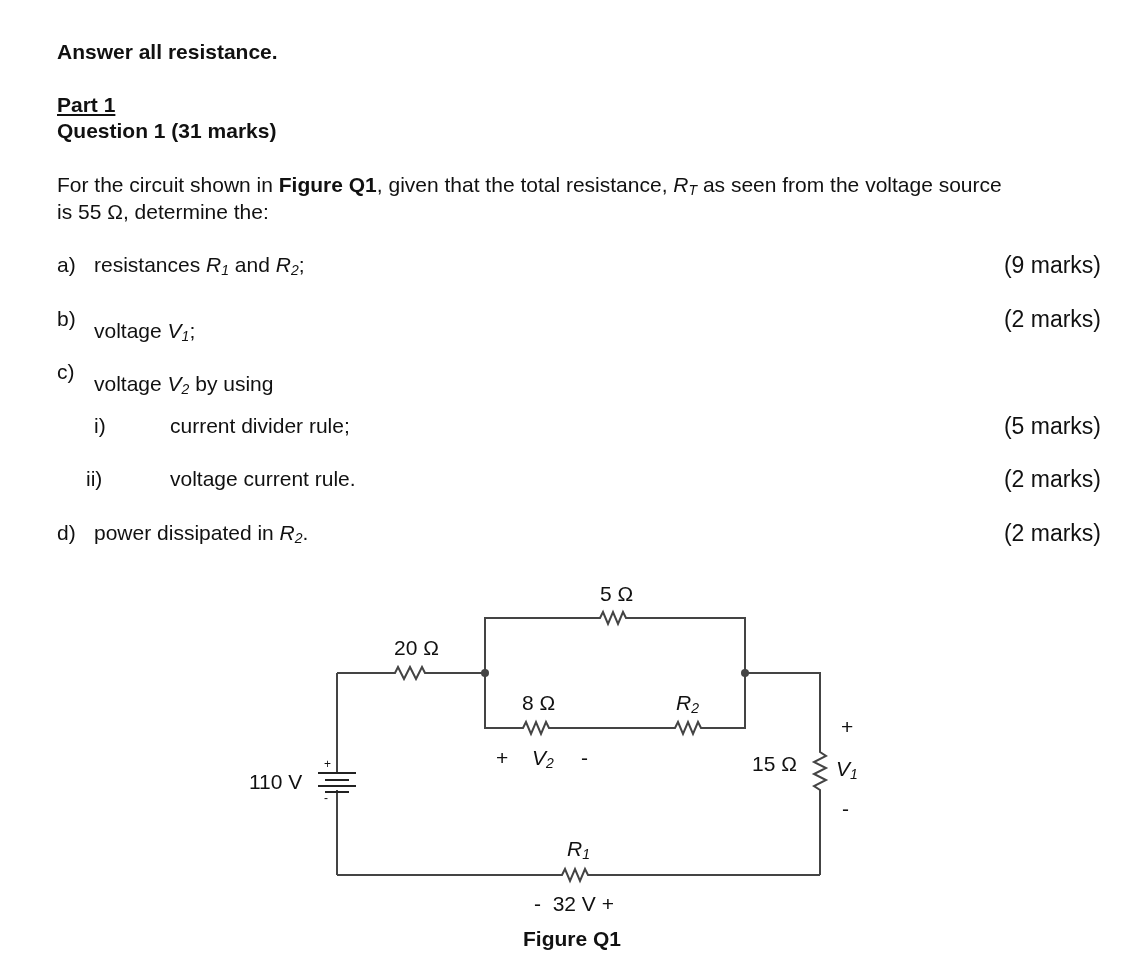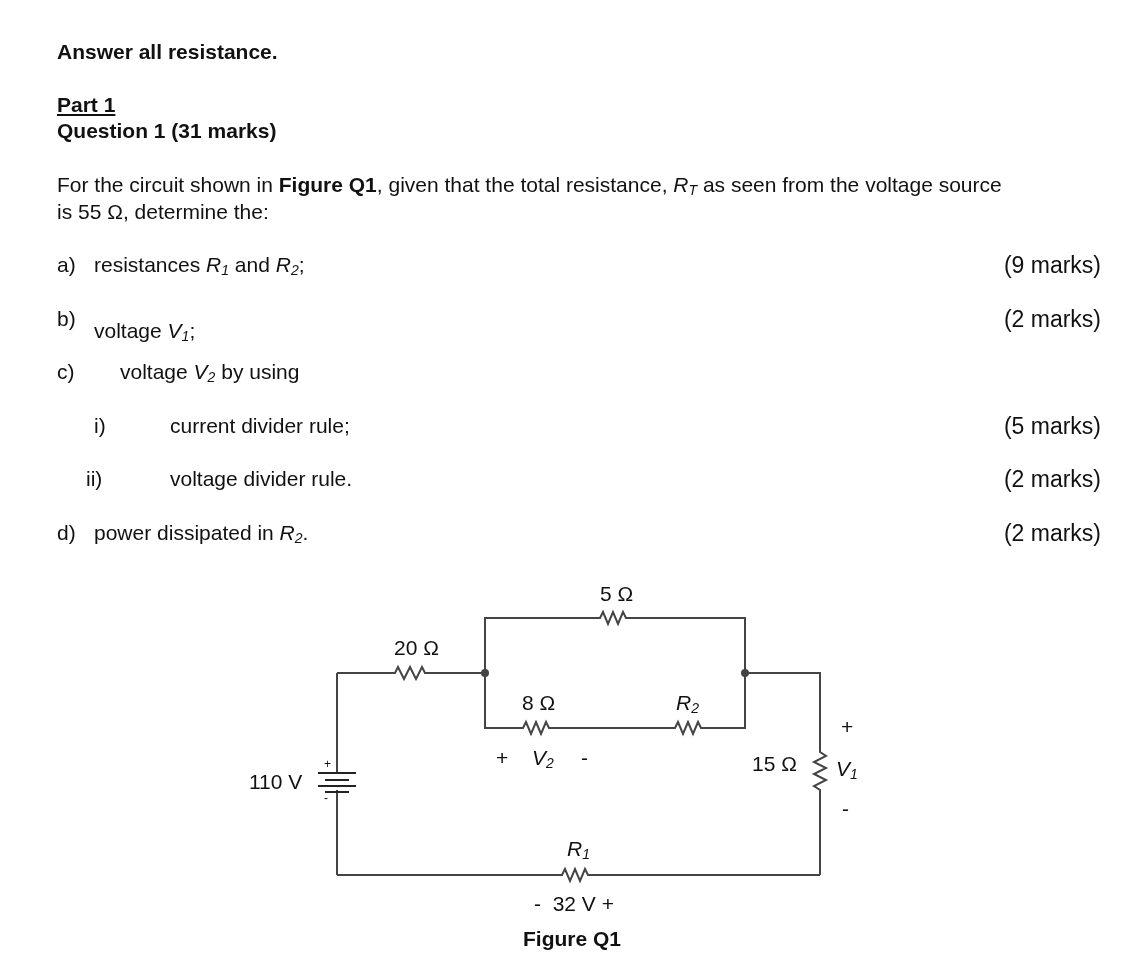--- a/index.html
+++ b/index.html
@@ -25,28 +25,28 @@
 
 <div class="t" style="left:57px;top:253px;">a)</div>
 <div class="t" style="left:94px;top:253px;"><span>resistances </span><span class="i"><span>R</span><sub>1</sub></span><span> and </span><span class="i"><span>R</span><sub>2</sub></span><span>;</span></div>
 <div class="marks" style="top:253px;">(9 marks)</div>
 
 <div class="t" style="left:57px;top:307px;">b)</div>
 <div class="t" style="left:94px;top:307px;margin-top:12px;"><span>voltage </span><span class="i"><span>V</span><sub>1</sub></span><span>;</span></div>
 <div class="marks" style="top:307px;">(2 marks)</div>
 
 <div class="t" style="left:57px;top:360px;">c)</div>
-<div class="t" style="left:94px;top:360px;margin-left:26px;"><span>voltage </span><span class="i"><span>V</span><sub>2</sub></span><span> by using</span></div>
+<div class="t" style="left:94px;top:372px;"><span>voltage </span><span class="i"><span>V</span><sub>2</sub></span><span> by using</span></div>
 
 <div class="t" style="left:94px;top:414px;">i)</div>
 <div class="t" style="left:170px;top:414px;">current divider rule;</div>
 <div class="marks" style="top:414px;">(5 marks)</div>
 
 <div class="t" style="left:86px;top:467px;">ii)</div>
-<div class="t" style="left:170px;top:467px;">voltage divider rule.</div>
+<div class="t" style="left:170px;top:467px;">voltage current rule.</div>
 <div class="marks" style="top:467px;">(2 marks)</div>
 
 <div class="t" style="left:57px;top:521px;">d)</div>
 <div class="t" style="left:94px;top:521px;"><span>power dissipated in </span><span class="i"><span>R</span><sub>2</sub></span><span>.</span></div>
 <div class="marks" style="top:521px;">(2 marks)</div>
 
 <svg width="1144" height="960" style="position:absolute;left:0;top:0;" xmlns="http://www.w3.org/2000/svg">
   <g fill="none" stroke="#444" stroke-width="2">
 
     <path d="M337 673 V773"></path>

